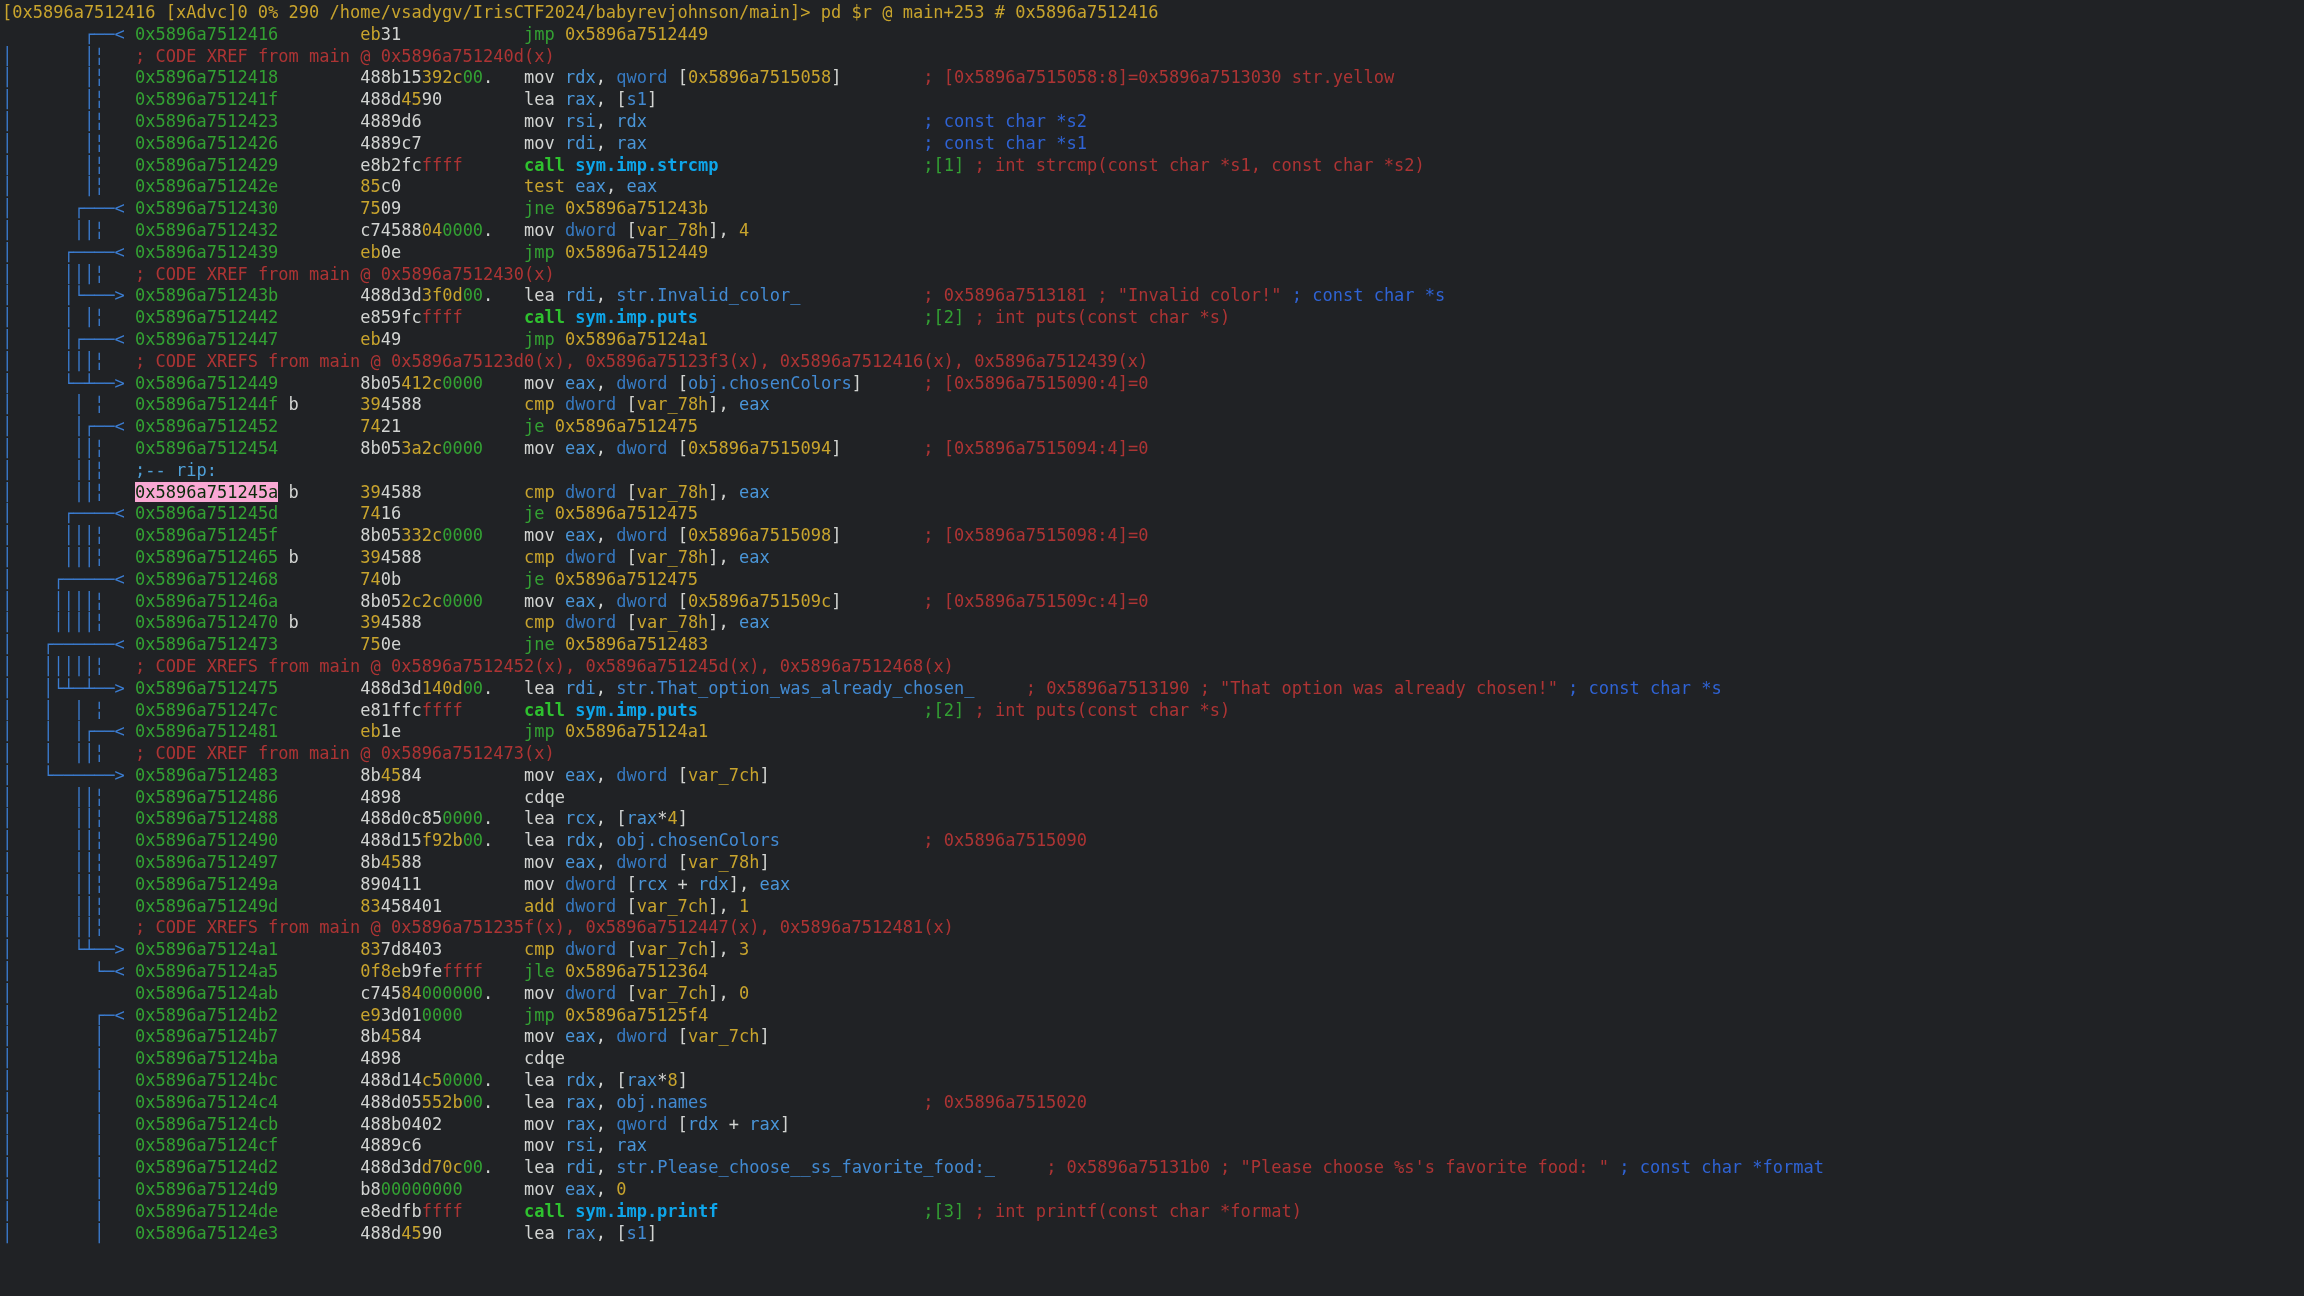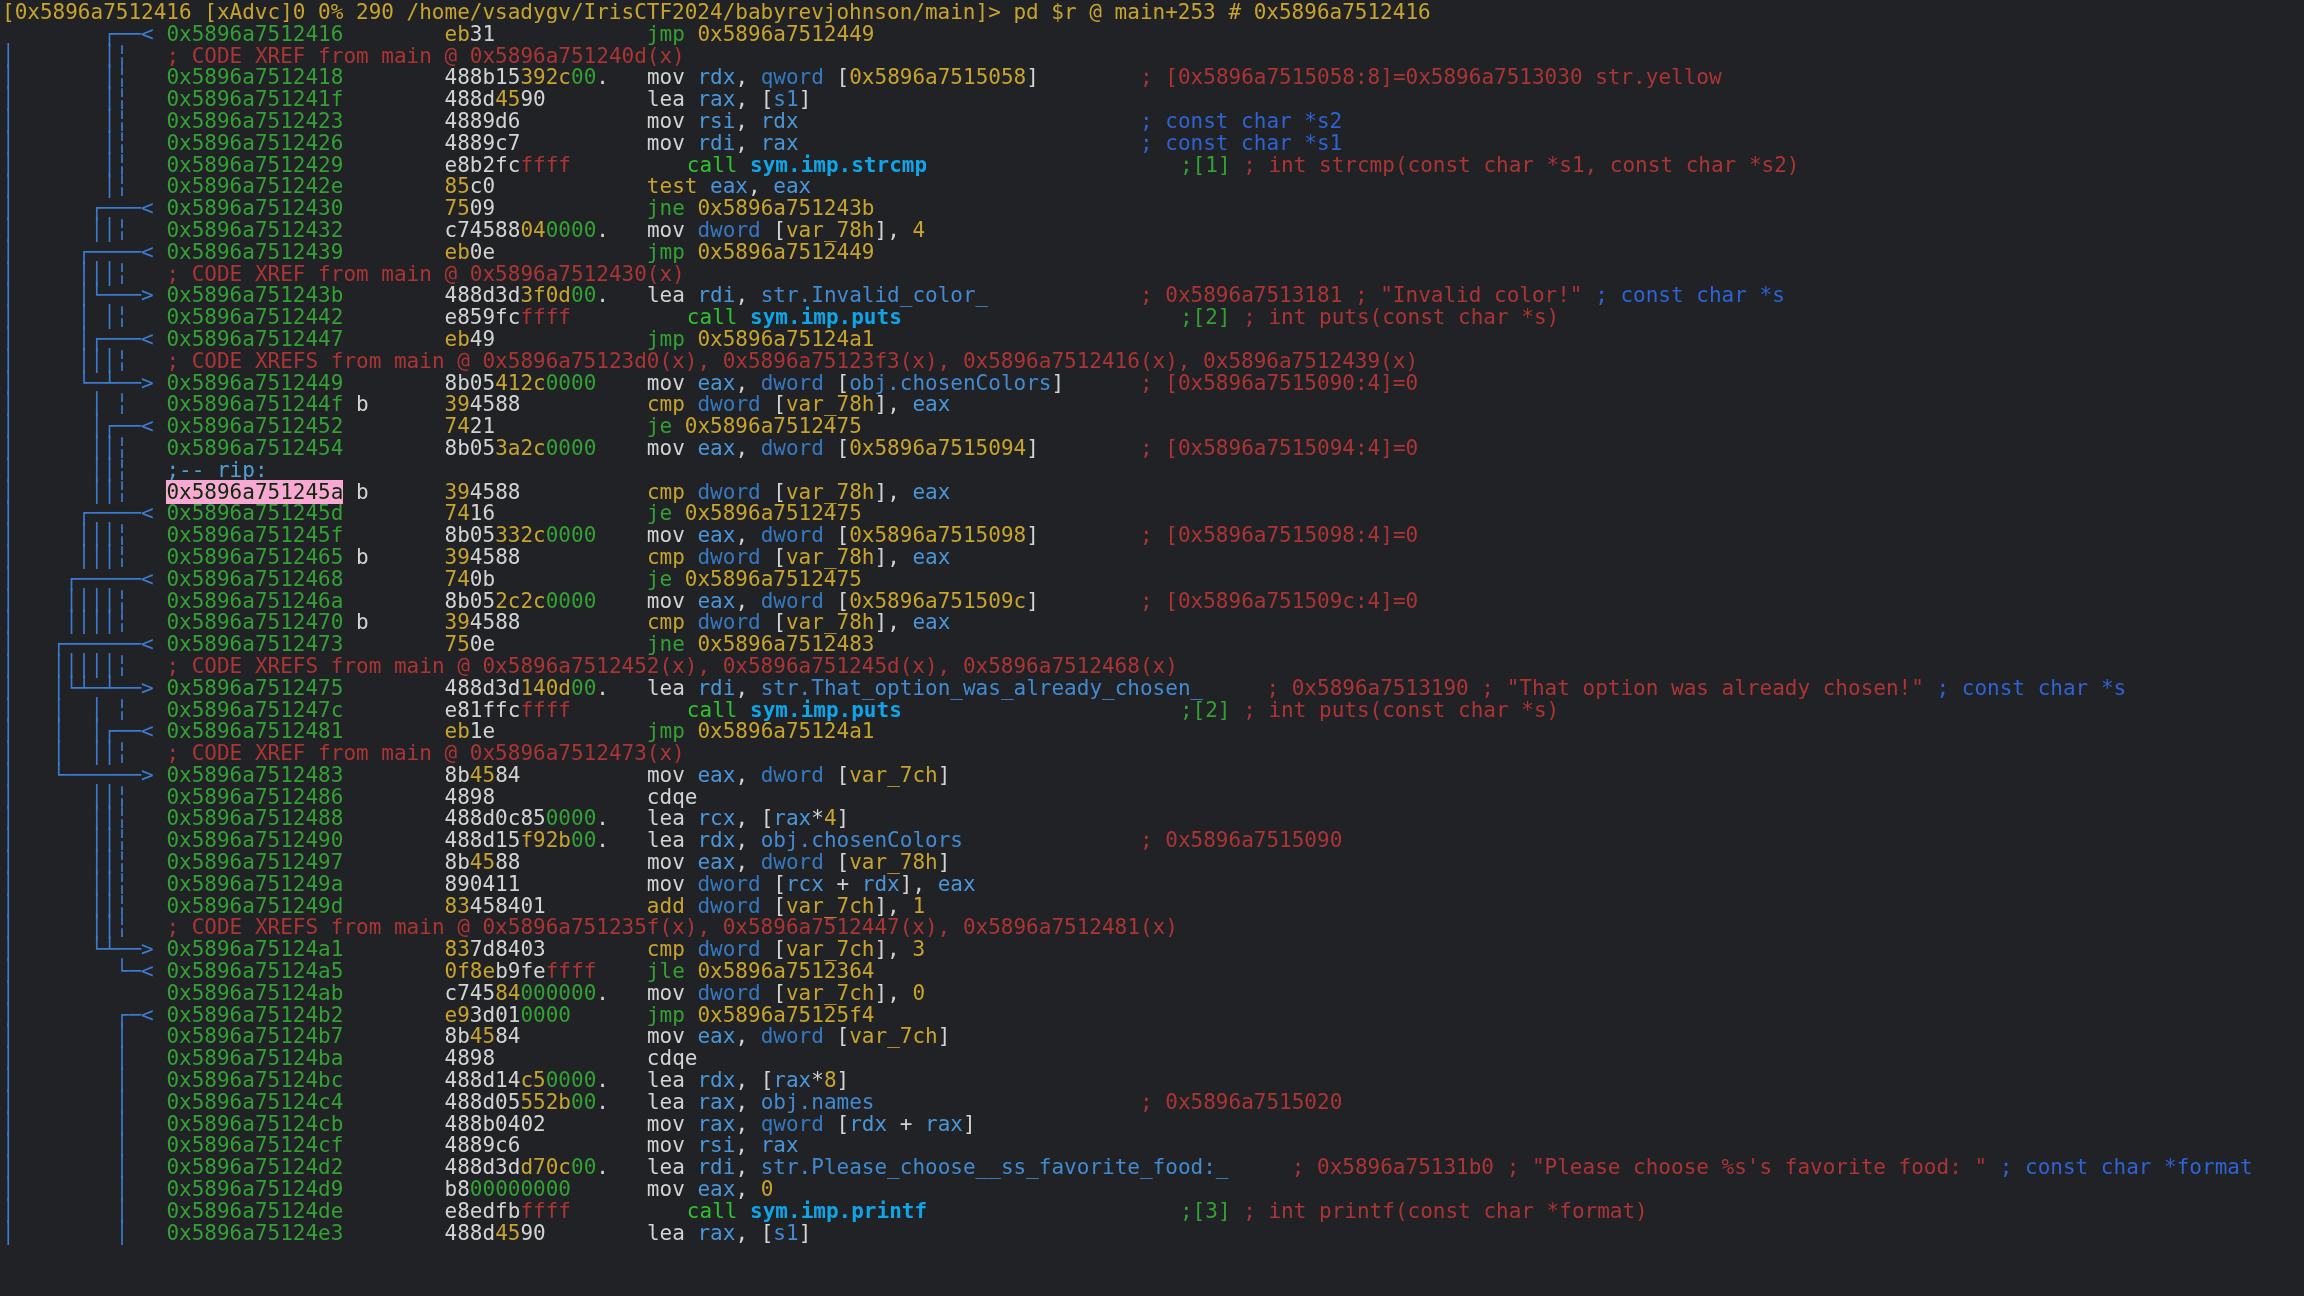--- a/index.html
+++ b/index.html
@@ -1,26 +1,26 @@
 <!DOCTYPE html>
 <html><head>
 <meta charset="utf-8">
 <style>
   html,body{margin:0;padding:0;background:#202225;}
   #screen{
     width:2304px;height:1296px;overflow:hidden;background:#202225;
     font-family:"DejaVu Sans Mono","Liberation Mono",monospace;
-    font-size:21px;line-height:21.8px;
+    font-size:17px;line-height:21.8px;
     padding:2px 0 0 2px;box-sizing:border-box;
   }
   .line{white-space:pre;height:21.8px;}
   .c-w{color:#d2d4d2;}
   .c-y{color:#c8a42d;}
   .c-g{color:#33a133;}
-  .c-G{color:#2fc22f;font-weight:normal;margin-left:40px;}
+  .c-G{color:#2fc22f;font-weight:bold;}
   .c-r{color:#ad3434;}
   .c-b{color:#4a96d8;}
   .c-k{color:#3679c0;margin-top:12px;}
   .c-s{color:#428ad2;}
   .c-S{color:#0ea5e9;font-weight:bold;}
   .c-c{color:#2f63d4;}
   .c-L{color:#3b7cd0;}
   .c-R{color:#4fa0d8;}
   .c-hl{background:#f9a8d4;color:#0a2a0a;}
 </style>

